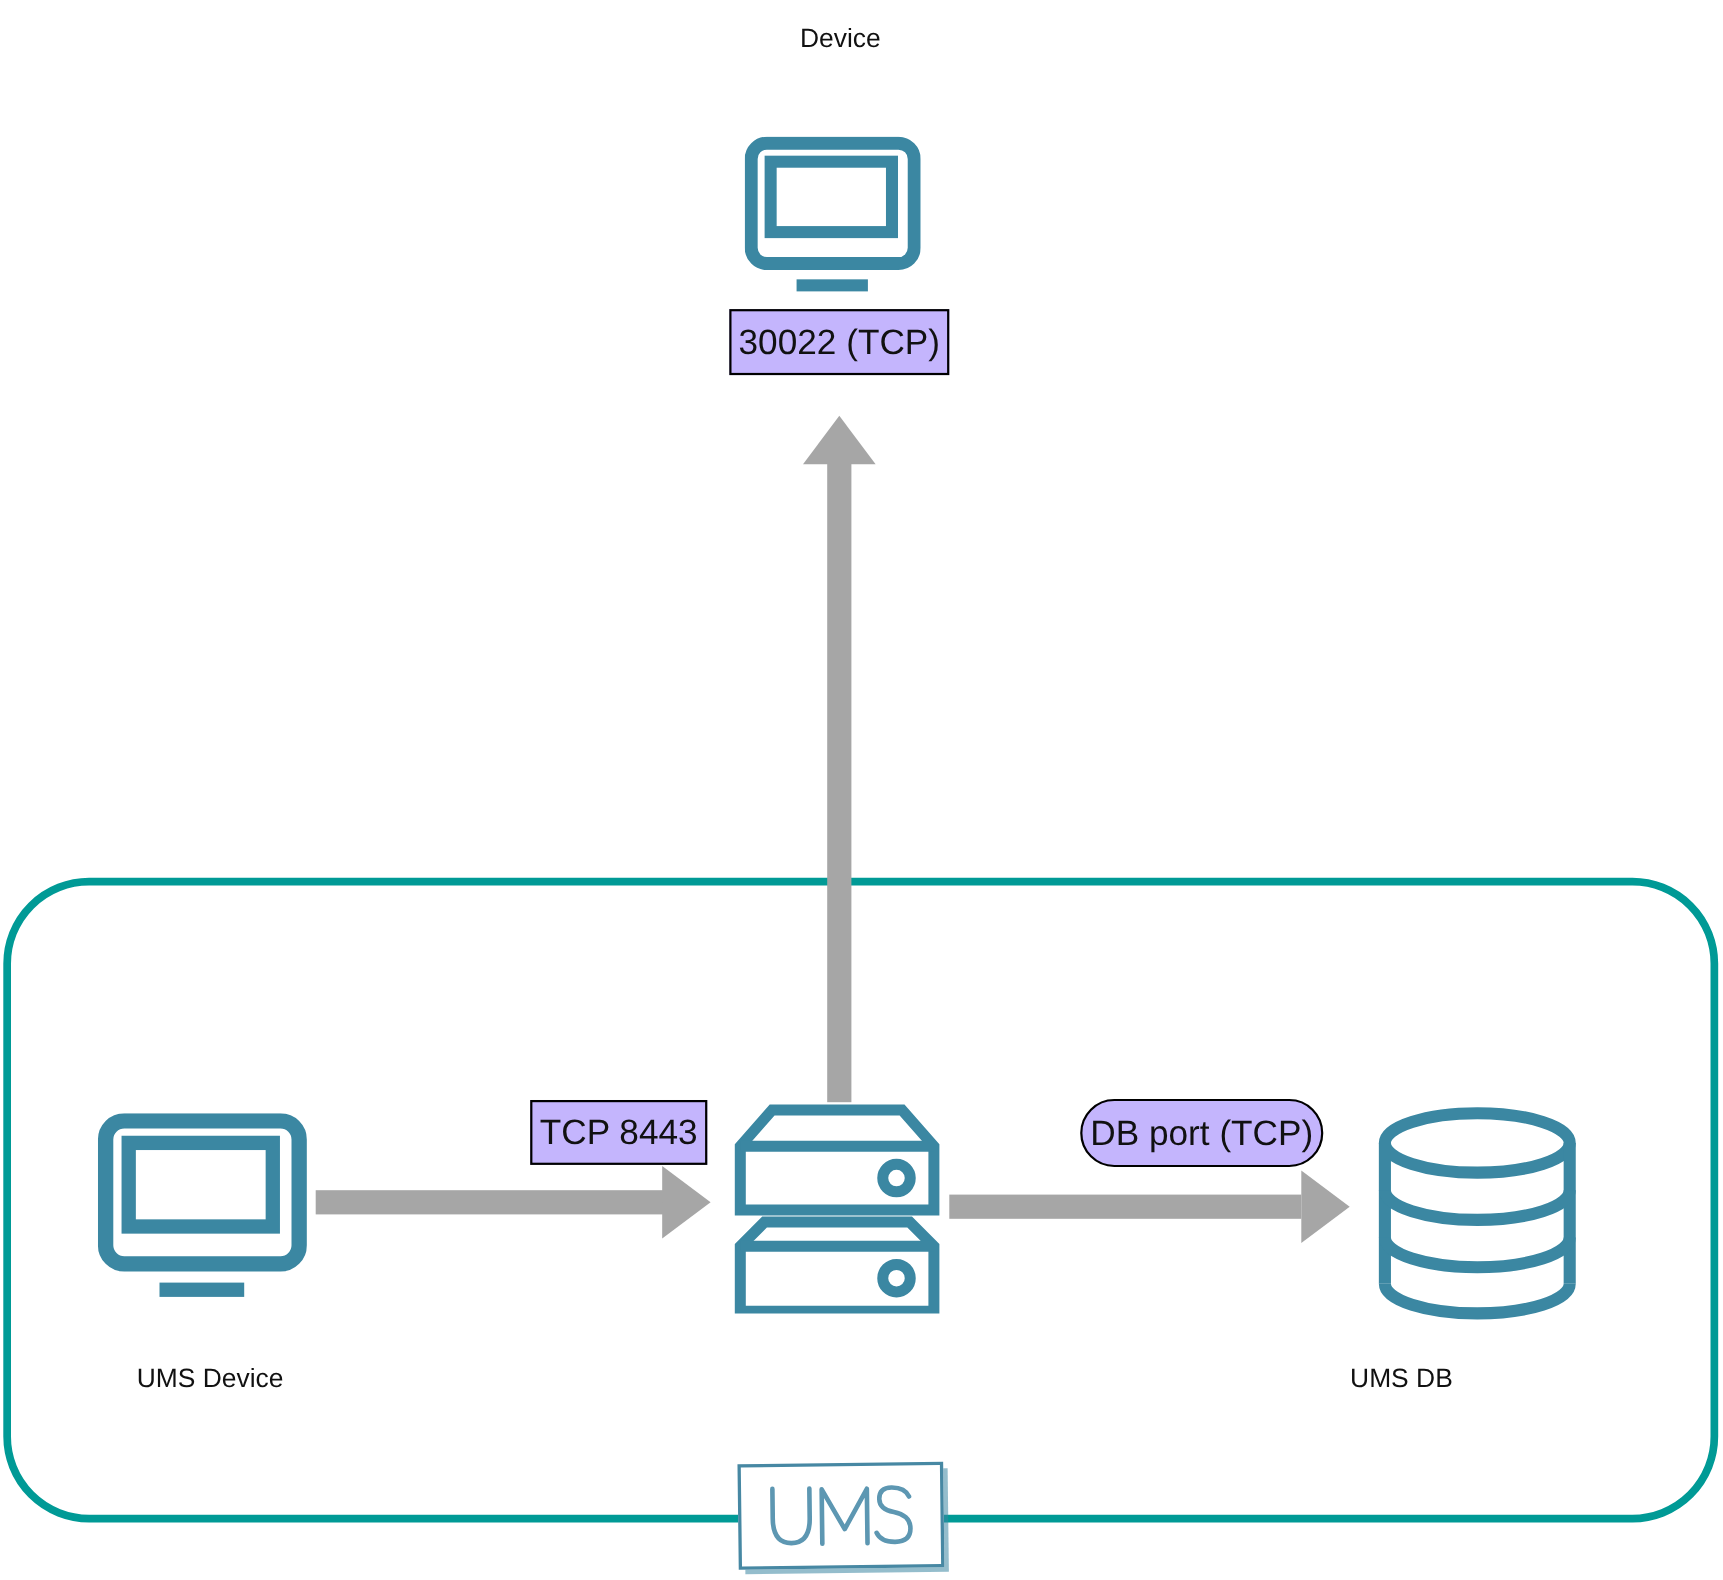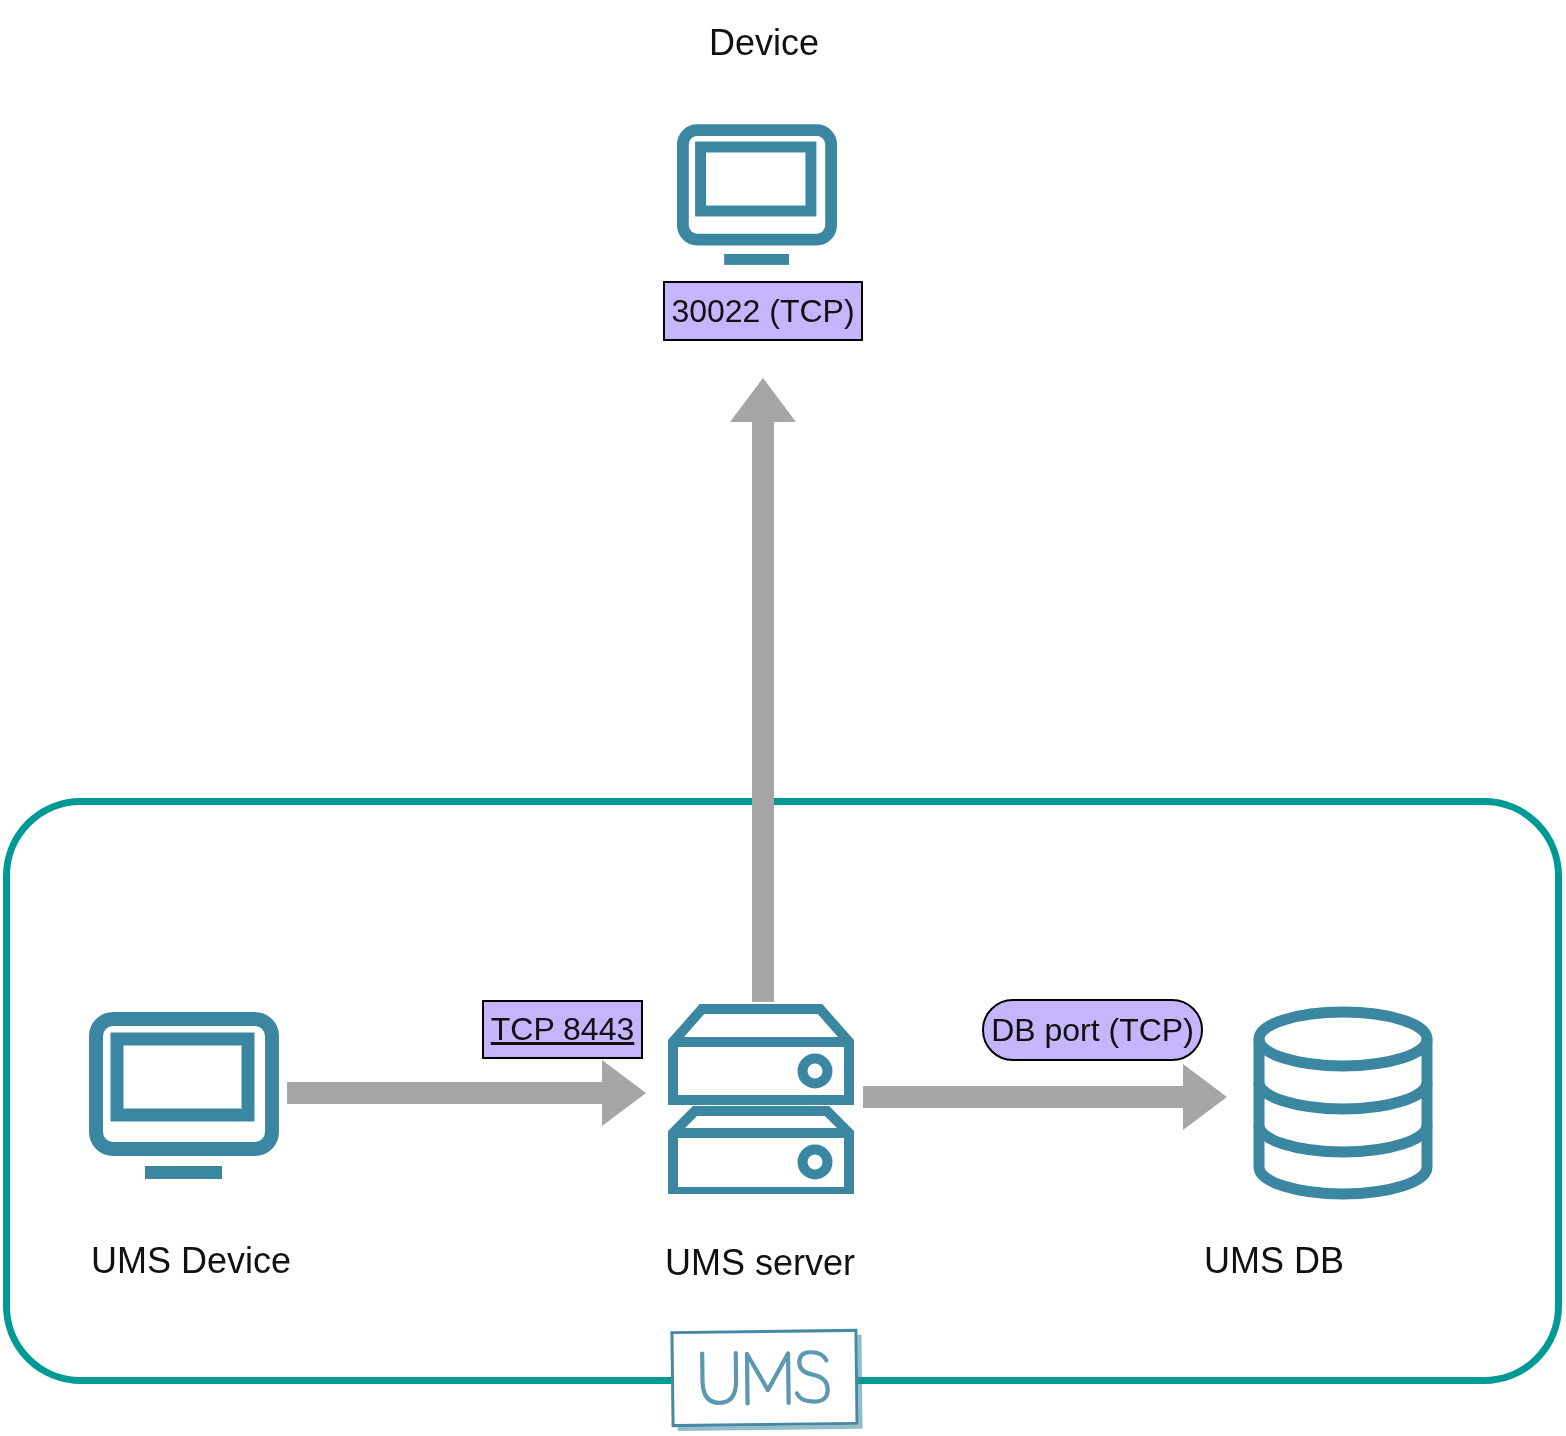--- a/index.html
+++ b/index.html
@@ -15,21 +15,21 @@
   .head-up{width:0;height:0;border-left:33px solid transparent;border-right:33px solid transparent;
            border-bottom:44px solid var(--arrow,#a6a6a6);}
   .head-right{width:0;height:0;border-top:33px solid transparent;border-bottom:33px solid transparent;
               border-left:44px solid var(--arrow,#a6a6a6);}
   
   svg{display:block;}
   .stroke{stroke:var(--icon,#3b87a2);fill:none;}
   .fill{fill:var(--icon,#3b87a2);stroke:none;}
   .icon{z-index:3;}
   
-  .node-label{font-size:36px;text-align:center;width:320px;z-index:3;white-space:nowrap;}
+  .node-label{font-size:24px;text-align:center;width:320px;z-index:3;white-space:nowrap;}
   .port-box{background:#c4b5fd;border:2px solid var(--box-border,#000);box-sizing:border-box;
             display:flex;align-items:center;justify-content:center;font-size:32px;
             white-space:nowrap;z-index:4;}
   
   .logo-box{left:671px;top:1330px;width:187px;height:96px;background:#fff;box-sizing:border-box;
             border:3px solid var(--logo-border,#4788a3);z-index:5;
             display:flex;align-items:center;justify-content:center;
             box-shadow:5px 5px 0 -1px rgba(61,135,162,.55);transform:rotate(-0.7deg);}
   .logo-stroke{stroke:var(--logo-text,#5d97b2);fill:none;stroke-width:4.5;stroke-linecap:round;
                stroke-linejoin:round;}
@@ -61,31 +61,30 @@
     <rect class="stroke" x="7" y="7" width="176" height="130" rx="17" stroke-width="14"></rect>
     <rect class="stroke" x="28" y="27" width="131" height="76" stroke-width="13"></rect>
     <rect class="fill" x="56" y="154" width="77" height="13"></rect>
   </svg>
   <div class="abs node-label" style="left:31px;top:1240px;">UMS Device</div>
 
   <div>
     <div class="abs arrow shaft" style="left:287px;top:1082px;width:316px;height:22px;"></div>
     <div class="abs arrow head-right" style="left:602px;top:1060px;"></div>
   </div>
-  <div class="abs port-box" style="left:482px;top:1000px;width:161px;height:59px;text-decoration:underline;">TCP 8443</div>
+  <div class="abs port-box" style="left:482px;top:1000px;width:161px;height:59px;">TCP 8443</div>
 
   <svg class="abs icon" style="left:665px;top:1002px;" width="192" height="192" viewBox="0 0 192 192">
     <path class="stroke" stroke-width="10" d="M8,98 V40 L37,7 H155 L184,40 V98 Z"></path>
     <line class="stroke" stroke-width="10" x1="8" y1="40" x2="184" y2="40"></line>
     <circle class="stroke" stroke-width="10" cx="150" cy="69" r="12.5"></circle>
     <path class="stroke" stroke-width="10" d="M8,190 V131 L30,109 H162 L184,131 V190 Z"></path>
     <line class="stroke" stroke-width="10" x1="8" y1="131" x2="184" y2="131"></line>
     <circle class="stroke" stroke-width="10" cx="150" cy="160" r="12.5"></circle>
   </svg>
-  <div class="abs node-label" style="left:600px;top:1242px;">UMS server</div>
 
   <div>
     <div class="abs arrow shaft" style="left:863px;top:1086px;width:320px;height:22px;"></div>
     <div class="abs arrow head-right" style="left:1183px;top:1064px;"></div>
   </div>
   <div class="abs port-box" style="left:982px;top:999px;width:221px;height:62px;border-radius:31px;">DB port (TCP)</div>
 
   <svg class="abs icon" style="left:1248px;top:1005px;" width="190" height="196" viewBox="0 0 190 196">
     <ellipse class="stroke" stroke-width="11" cx="95" cy="34" rx="84" ry="27"></ellipse>
     <path class="stroke" stroke-width="11" d="M11,34 V162"></path>

